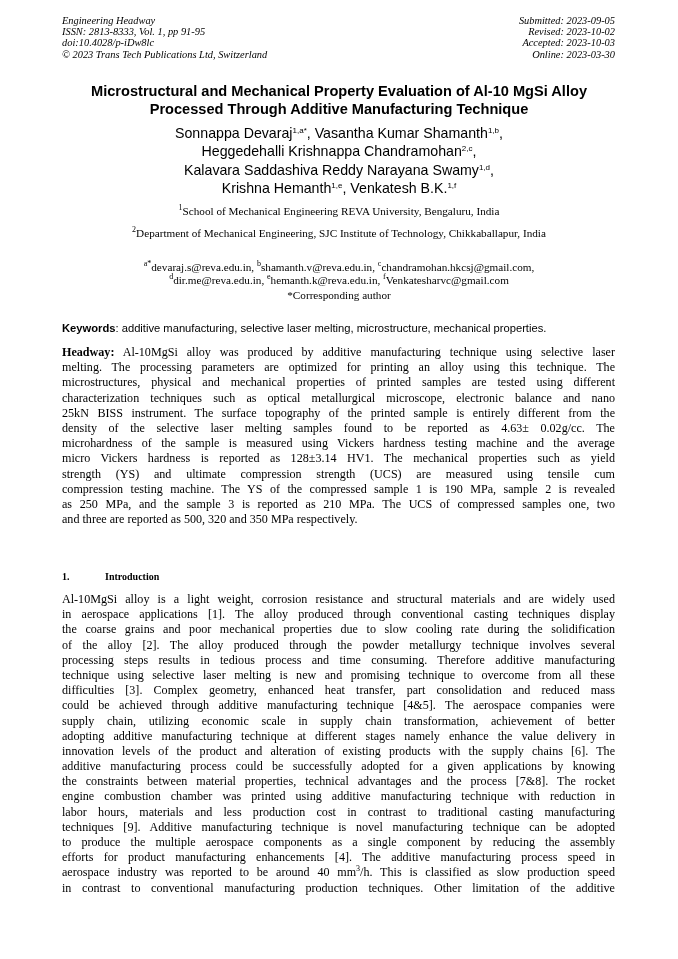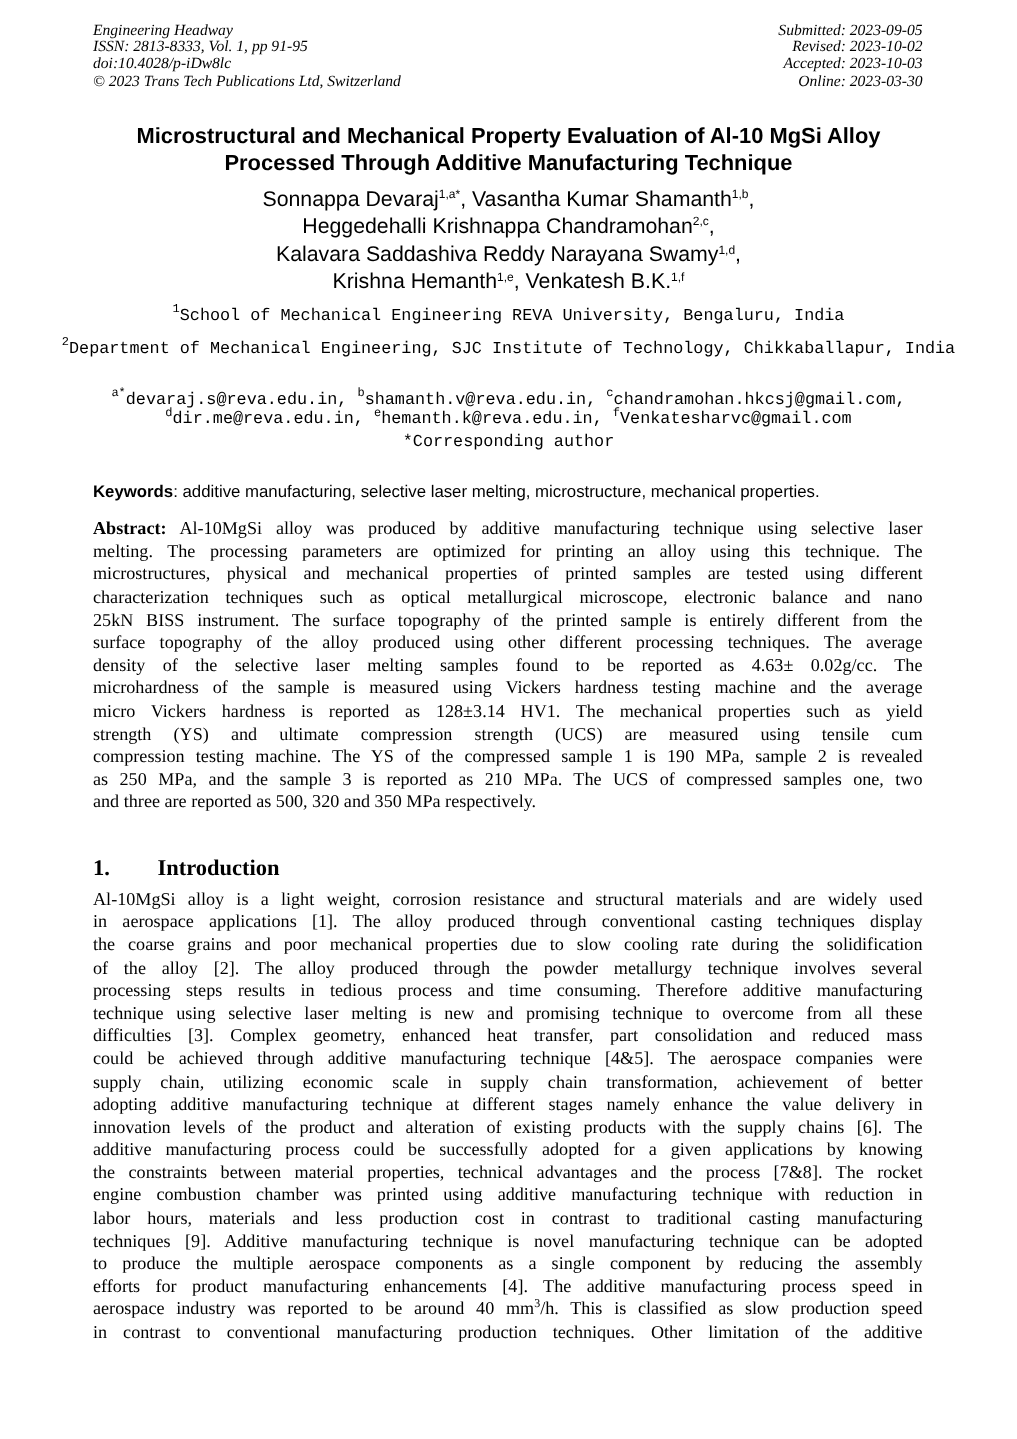--- a/index.html
+++ b/index.html
@@ -24,21 +24,21 @@
     .authors {
       position: absolute; left: 40px; width: 598px; top: 124px;
       text-align: center; font-family: "Liberation Sans", sans-serif;
       font-size: 14.2px; line-height: 18.4px;
     }
     .author-line { display: block; white-space: nowrap; }
     sup { font-size: 8px; line-height: 0; vertical-align: 5px; }
 
     .affil {
       position: absolute; left: 40px; width: 598px;
-      text-align: center; font-family: Liberation Mono, monospace;
+      text-align: center; font-family: Liberation Serif, serif;
       font-size: 11.2px; line-height: 13px; white-space: nowrap;
     }
     .affil-1 { top: 205px; }
     .affil-2 { top: 227px; }
     .corr { top: 248px; margin-top: 41px; }
     .emails { top: 261px; }
     .emails .email-line { display: block; }
 
     .keywords {
       position: absolute; left: 62px; top: 310px;
@@ -51,21 +51,21 @@
       font-family: "Liberation Serif", serif; font-size: 12.1px; line-height: 15.2px;
       text-align: justify;
     }
     .para .ln { display: block; text-align: justify; text-align-last: justify; white-space: nowrap; height: 15.2px; }
     .para .ln.last { text-align-last: left; }
     .abstract { top: 345px; }
     .abstract b { font-weight: bold; }
 
     .section-heading {
       position: absolute; left: 62px; top: 571px;
-      font-family: "Liberation Serif", serif; font-weight: bold; font-size: 15px;
+      font-family: "Liberation Serif", serif; font-weight: bold; font-size: 10px;
     }
     .section-heading .num { display: inline-block; width: 43px; }
     .intro { top: 592px; }
   </style>
 </head>
 <body>
 
 <div class="page">
 
   <div class="meta-left">
@@ -118,26 +118,25 @@
     <span class="email-line">
       <sup>d</sup><span>dir.me@reva.edu.in, </span><sup>e</sup><span>hemanth.k@reva.edu.in, </span><sup>f</sup><span>Venkatesharvc@gmail.com</span>
     </span>
   </div>
 
   <div class="keywords">
     <b>Keywords</b><span>: additive manufacturing, selective laser melting, microstructure, mechanical properties.</span>
   </div>
 
   <div class="para abstract" id="abstract">
-      <span class="ln"><b>Abstract:</b><span> Al-10MgSi alloy was produced by additive manufacturing technique using selective laser</span></span>
+      <span class="ln"><b>Headway:</b><span> Al-10MgSi alloy was produced by additive manufacturing technique using selective laser</span></span>
       <span class="ln">melting. The processing parameters are optimized for printing an alloy using this technique. The</span>
       <span class="ln">microstructures, physical and mechanical properties of printed samples are tested using different</span>
       <span class="ln">characterization techniques such as optical metallurgical microscope, electronic balance and nano</span>
       <span class="ln">25kN BISS instrument. The surface topography of the printed sample is entirely different from the</span>
-      <span class="ln">surface topography of the alloy produced using other different processing techniques. The average</span>
       <span class="ln">density of the selective laser melting samples found to be reported as 4.63± 0.02g/cc. The</span>
       <span class="ln">microhardness of the sample is measured using Vickers hardness testing machine and the average</span>
       <span class="ln">micro Vickers hardness is reported as 128±3.14 HV1. The mechanical properties such as yield</span>
       <span class="ln">strength (YS) and ultimate compression strength (UCS) are measured using tensile cum</span>
       <span class="ln">compression testing machine. The YS of the compressed sample 1 is 190 MPa, sample 2 is revealed</span>
       <span class="ln">as 250 MPa, and the sample 3 is reported as 210 MPa. The UCS of compressed samples one, two</span>
       <span class="ln last">and three are reported as 500, 320 and 350 MPa respectively.</span>
     </div>
 
   <div class="section-heading">

